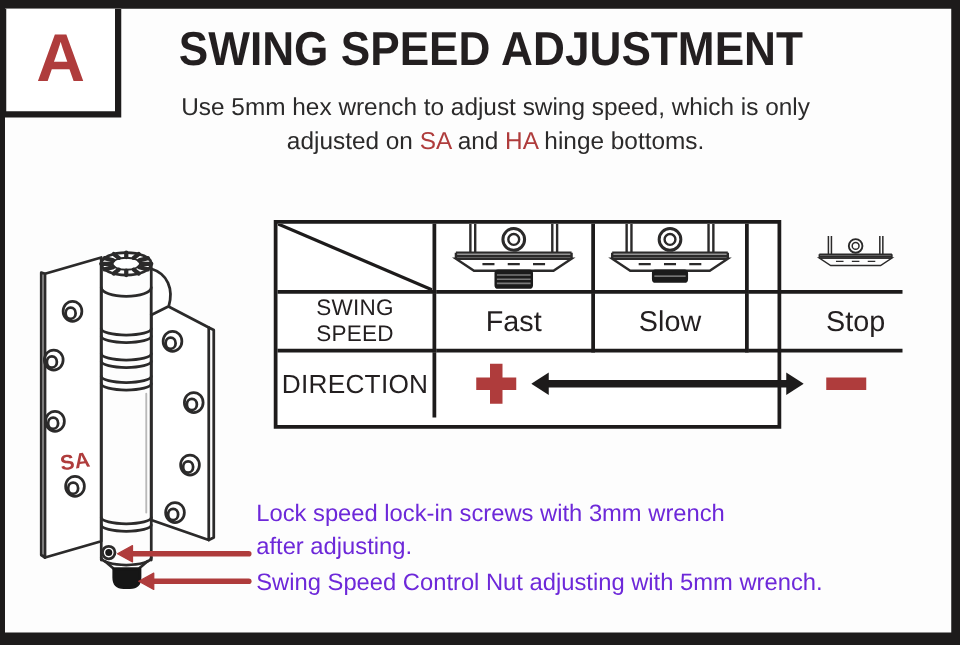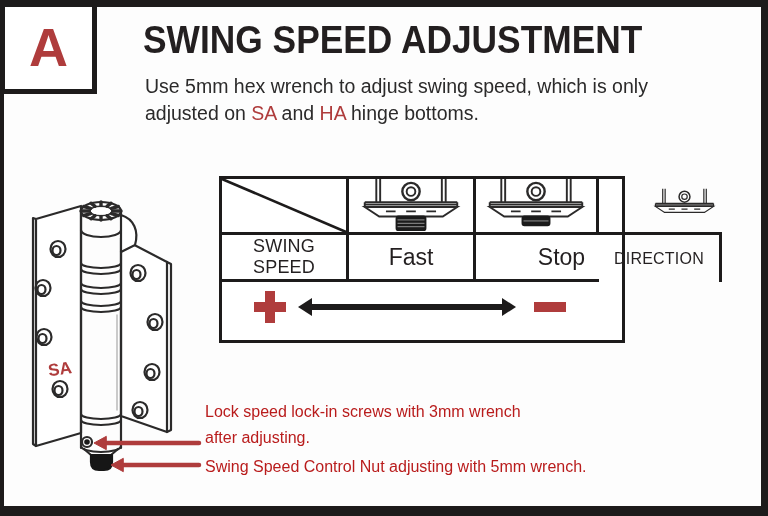--- a/index.html
+++ b/index.html
@@ -32,21 +32,21 @@
     left: 139px; top: 12px;
     font-size: 38px; font-weight: bold; color: #231f20;
     letter-spacing: 0px; white-space: nowrap;
     transform: scaleX(0.93); transform-origin: left top;
   }
 
   .subtitle {
     left: 141px; top: 66px;
     font-size: 19.5px; line-height: 27px; color: #2b2a2a;
   }
-  .subtitle .line { white-space: nowrap; }
+  .subtitle .line { white-space: nowrap; text-align: center; }
   .red-text { color: #af3c3c; }
 
   .hinge-svg { left: 0px; top: 0px; width: 757px; height: 499px; pointer-events: none; }
 
   .adj-table {
     left: 199px; top: 169px;
     width: 406px; height: 167px;
     border: 3px solid #1d1b1b;
     display: grid;
     grid-template-columns: 127px 127px 123px 123px;
@@ -54,32 +54,32 @@
     background: #fff;
     margin-left: 16px;
   }
   .cell { border-right: 3px solid #1d1b1b; border-bottom: 3px solid #1d1b1b; position: relative; overflow: hidden; }
   .cell.last-col { border-right: none; padding-left: 48px; }
   .cell.last-row { border-bottom: none; }
   .cell.center { display: flex; align-items: center; justify-content: center; text-align: center; }
   .cell.top-center { display: flex; align-items: flex-start; justify-content: center; }
   .speed-label { font-size: 18px; line-height: 21px; letter-spacing: 0.2px; }
   .speed-value { font-size: 23px; }
-  .dir-label { font-size: 16px; letter-spacing: 0.2px; }
+  .dir-label { font-size: 21px; letter-spacing: 0.2px; }
 
   .diag-svg { position: absolute; left: 0; top: 0; width: 100%; height: 100%; }
 
   .dir-cell { position: relative; }
   .plus-icon { position: absolute; left: 32px; top: 9px; width: 32px; height: 32px; }
   .plus-icon .bar-h { position: absolute; left: 0; top: 11px; width: 32px; height: 10px; background: #af3c3c; }
   .plus-icon .bar-v { position: absolute; left: 11px; top: 0; width: 10px; height: 32px; background: #af3c3c; }
   .dir-arrow { position: absolute; left: 76px; top: 15px; }
   .minus-icon { position: absolute; left: 312px; top: 20px; width: 32px; height: 10px; background: #af3c3c; }
 
-  .annot { color: #b91c1c; font-size: 16px; line-height: 26px; }
+  .annot { color: #6d28d9; font-size: 19px; line-height: 26px; }
   .annot-1 { left: 201px; top: 392px; }
   .annot-2 { left: 201px; top: 447px; white-space: nowrap; }
 </style>
 </head>
 <body>
 
 <div class="page">
 
   <svg class="abs hinge-svg" viewBox="4 7 757 499" fill="none" stroke="#2b2a2a" stroke-width="2.2" stroke-linejoin="round" stroke-linecap="round">
 
@@ -219,20 +219,21 @@
       </svg>
     </div>
 
     <div class="cell center speed-label">
       <div>
         <div>SWING</div>
         <div>SPEED</div>
       </div>
     </div>
     <div class="cell center speed-value">Fast</div>
+    <div class="cell center speed-value">Slow</div>
     <div class="cell center speed-value last-col">Stop</div>
 
     <div class="cell center dir-label last-row">DIRECTION</div>
     <div class="cell last-col last-row dir-cell" style="grid-column: span 3;">
       <div class="plus-icon">
         <span class="bar-h"></span>
           <span class="bar-v"></span>
       </div>
       <svg class="dir-arrow" width="218" height="20" viewBox="0 0 218 20">
         <line x1="12" y1="10" x2="206" y2="10" stroke="#1d1b1b" stroke-width="6"></line>

